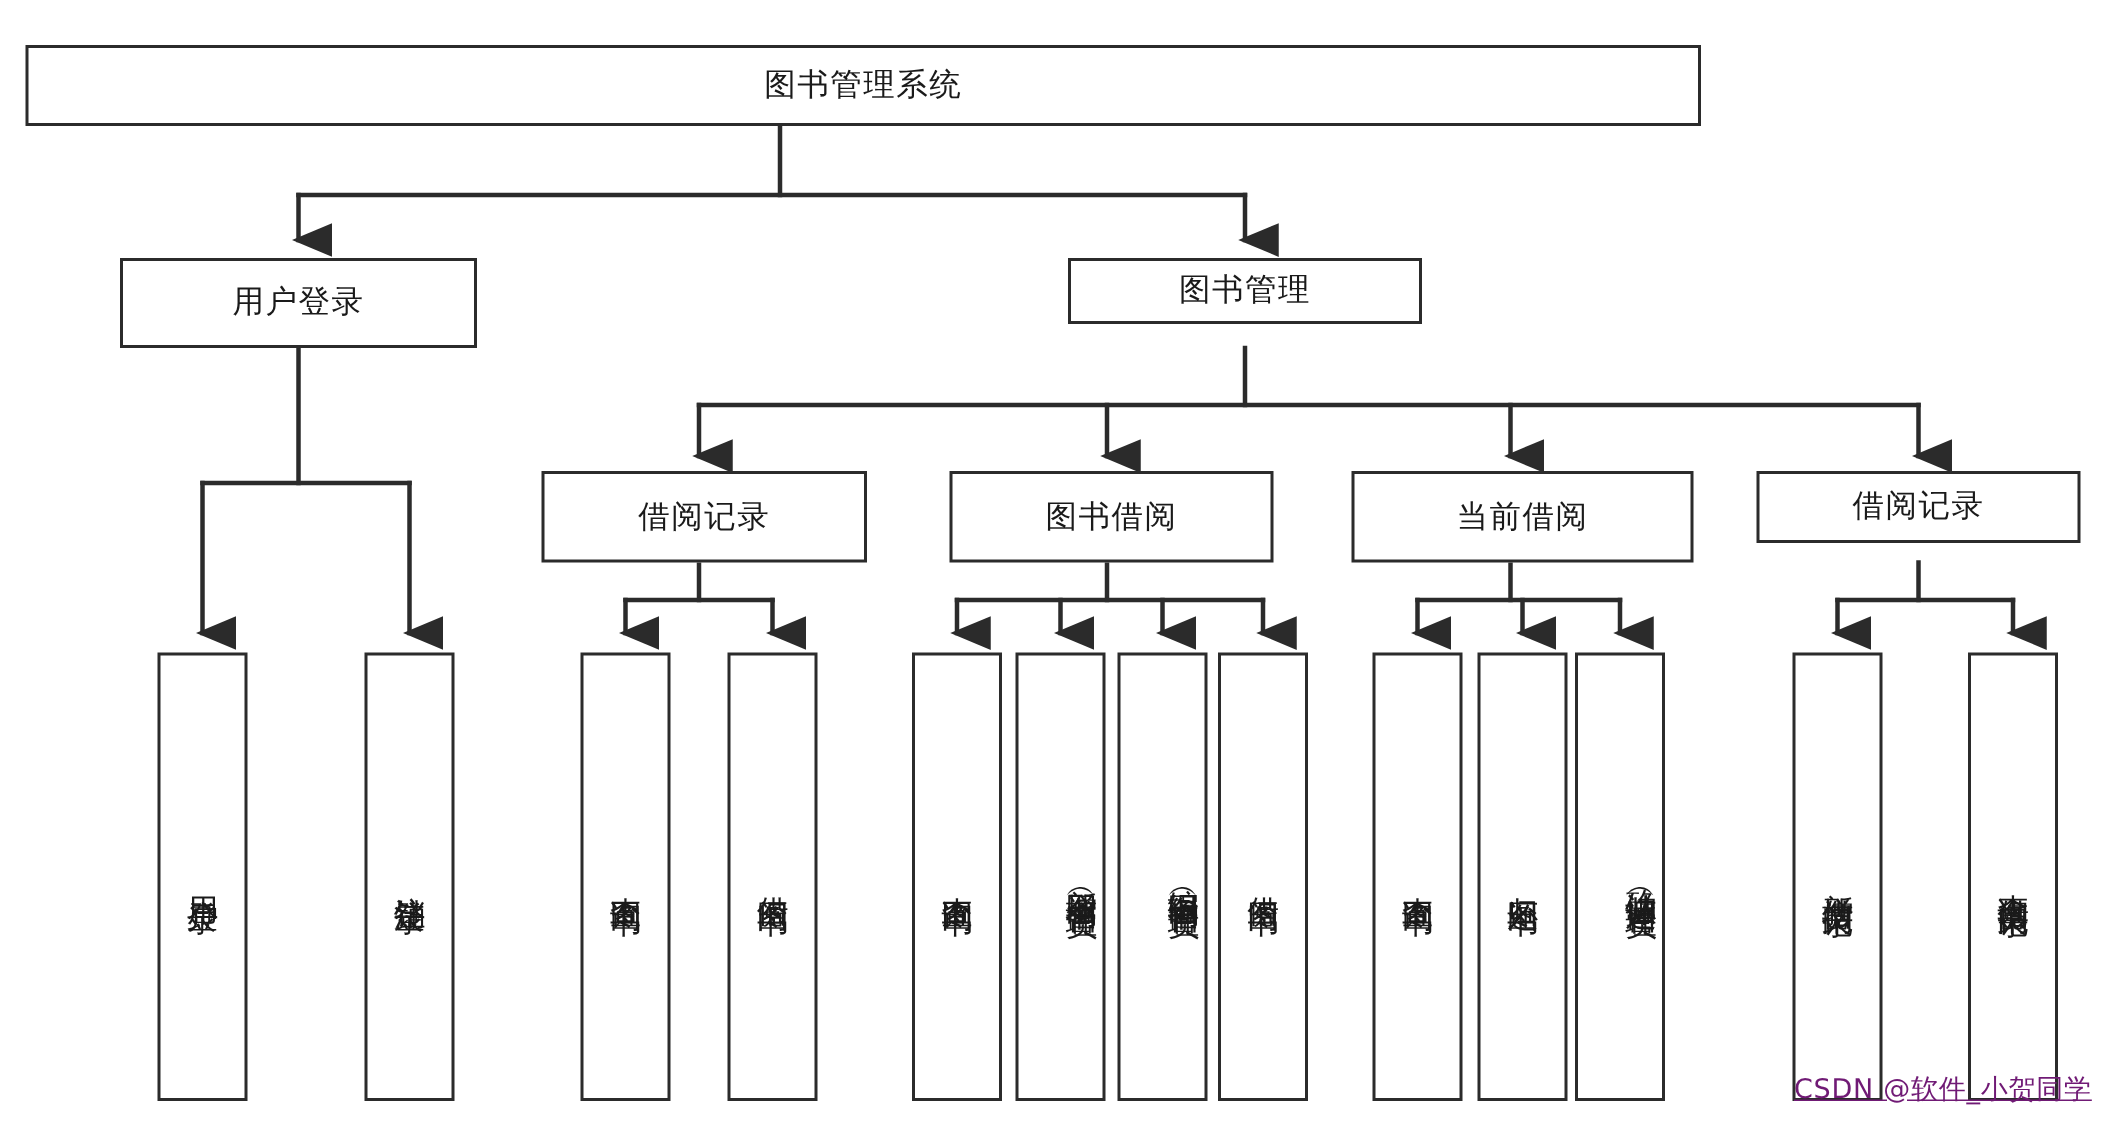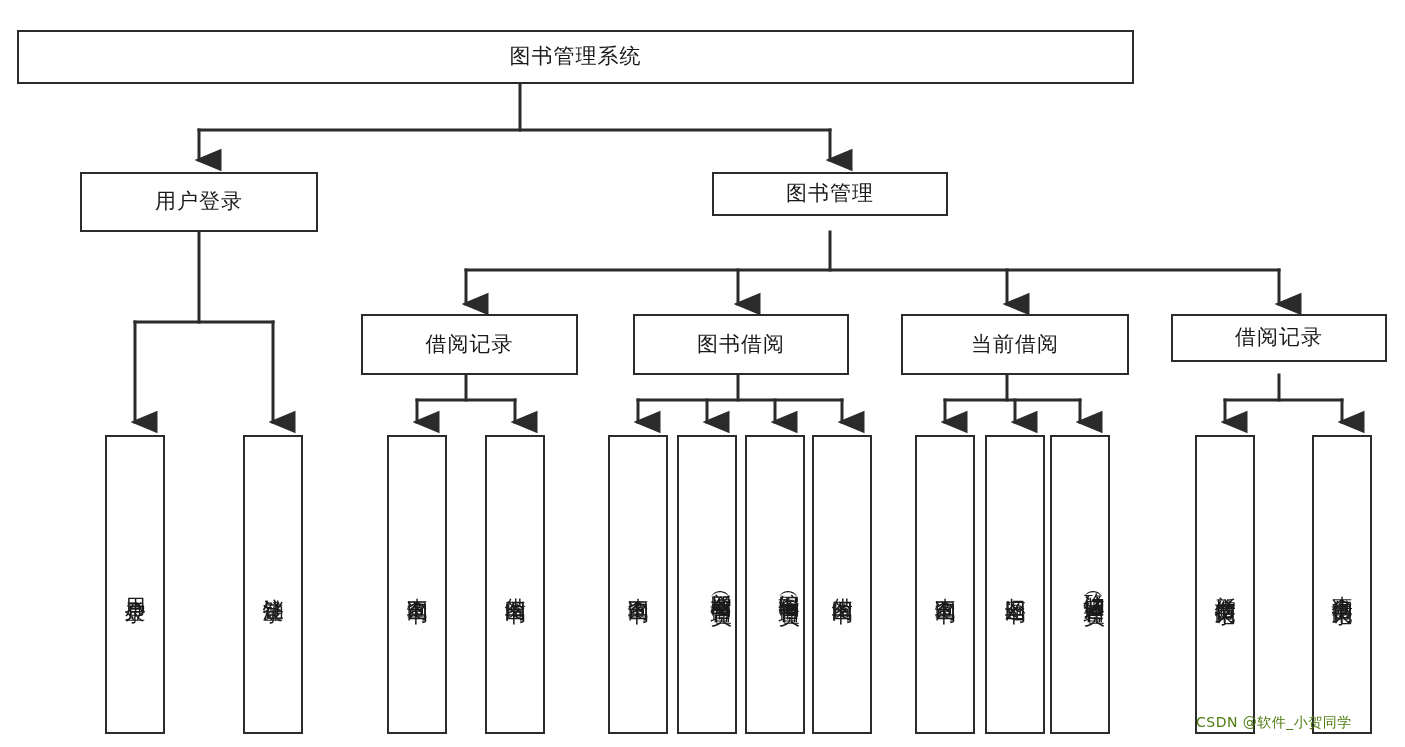--- a/index.html
+++ b/index.html
@@ -54,24 +54,25 @@
     writing-mode: vertical-rl;
     text-orientation: upright;
     display: block;
     text-align: center;
   }
   .node.vert.align-top {
     align-items: flex-start;
   }
   .watermark {
     position: absolute;
-    color: #4d7c0f;
-    font-size: 14px;
+    color: #701a75;
+    font-size: 18px;
     letter-spacing: 0.5px;
     white-space: nowrap;
+    text-decoration: underline;
   }
 </style>
 </head>
 <body>
 
 <div id="canvas">
 
   <svg id="wires" viewBox="0 0 1405 747">
     <defs>
       <marker id="arrow" viewBox="0 0 12 12" refX="6" refY="10" markerWidth="9" markerHeight="9" orient="auto-start-reverse">

